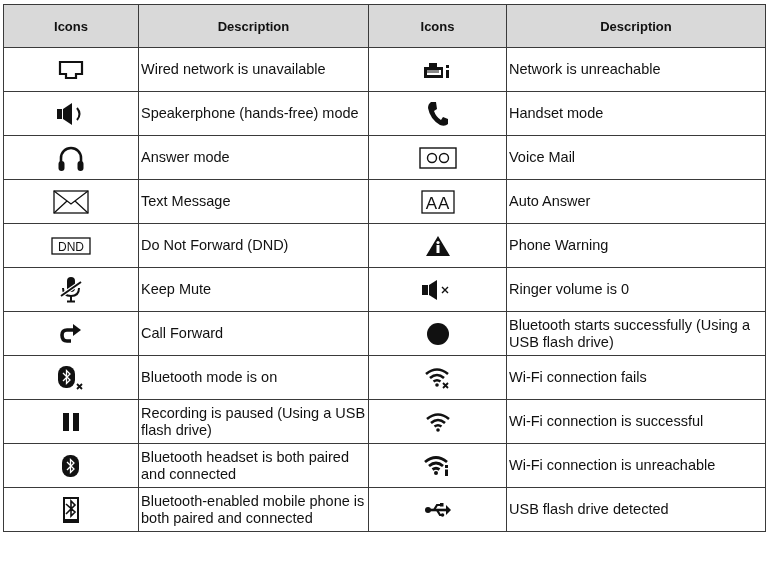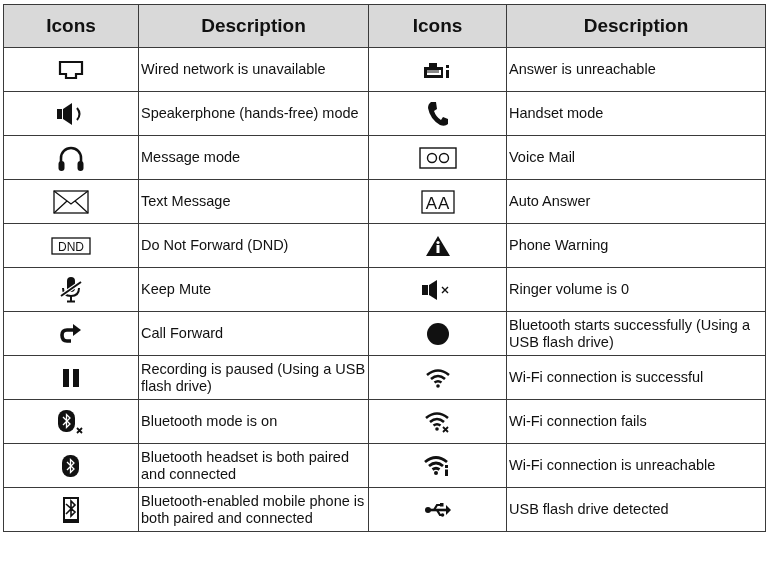--- a/index.html
+++ b/index.html
@@ -8,21 +8,21 @@
   table.icons-table {
     position: absolute; left: 3px; top: 4px;
     border-collapse: collapse; table-layout: fixed;
     width: 762px;
   }
   table.icons-table td, table.icons-table th {
     border: 1.5px solid #3a3a3a; padding: 0;
   }
   th {
     background: #d9d9d9; height: 42px;
-    font-weight: bold; font-size: 19px; text-align: center;
+    font-weight: bold; font-size: 13px; text-align: center;
   }
   td { height: 43px; font-size: 14.5px; line-height: 17px; vertical-align: middle; }
   td.icon-cell { text-align: center; }
   td.desc-cell { padding-left: 2px !important; padding-right: 2px !important; margin-top: 24px; }
   .ic { display: inline-block; vertical-align: middle; }
   svg { display: block; margin: 0 auto; }
 </style>
 </head>
 <body>
 
@@ -50,21 +50,21 @@
             </svg></span></td>
       <td class="desc-cell">Wired network is unavailable</td>
       <td class="icon-cell"><span class="ic">
         <svg width="30" height="18" viewBox="0 0 30 18">
               <path d="M1 17 V6 H6 V2 H14 V6 H20 V17 Z" fill="#111"></path>
               <rect x="4" y="9" width="14" height="5" fill="#fff"></rect>
               <path d="M5 9 v3 M7 9 v3 M9 9 v3 M11 9 v3 M13 9 v3 M15 9 v3" stroke="#111" stroke-width="1"></path>
               <rect x="23" y="4" width="3" height="3" fill="#111"></rect>
               <rect x="23" y="9" width="3" height="8" fill="#111"></rect>
             </svg></span></td>
-      <td class="desc-cell">Answer is unreachable</td>
+      <td class="desc-cell">Network is unreachable</td>
     </tr>
 
     <tr>
       <td class="icon-cell"><span class="ic">
         <svg width="30" height="24" viewBox="0 0 30 24">
               <rect x="1" y="7" width="5" height="10" fill="#111"></rect>
               <path d="M7 7 L16 1 V23 L7 17 Z" fill="#111"></path>
               <path d="M21 6 Q26 12 21 18" fill="none" stroke="#111" stroke-width="2"></path>
             </svg></span></td>
       <td class="desc-cell">Speakerphone (hands-free) mode</td>
@@ -75,21 +75,21 @@
       <td class="desc-cell">Handset mode</td>
     </tr>
 
     <tr>
       <td class="icon-cell"><span class="ic">
         <svg width="28" height="28" viewBox="0 0 28 28">
               <path d="M4 18 V14 A10 10 0 0 1 24 14 V18" fill="none" stroke="#111" stroke-width="2.6"></path>
               <rect x="1.5" y="17" width="6" height="10" rx="3" fill="#111"></rect>
               <rect x="20.5" y="17" width="6" height="10" rx="3" fill="#111"></rect>
             </svg></span></td>
-      <td class="desc-cell">Message mode</td>
+      <td class="desc-cell">Answer mode</td>
       <td class="icon-cell"><span class="ic">
         <svg width="38" height="22" viewBox="0 0 38 22">
               <rect x="1" y="1" width="36" height="20" fill="none" stroke="#111" stroke-width="1.4"></rect>
               <circle cx="13" cy="11" r="4.5" fill="none" stroke="#111" stroke-width="1.4"></circle>
               <circle cx="25" cy="11" r="4.5" fill="none" stroke="#111" stroke-width="1.4"></circle>
             </svg></span></td>
       <td class="desc-cell">Voice Mail</td>
     </tr>
 
     <tr>
@@ -152,52 +152,52 @@
       <td class="desc-cell">Call Forward</td>
       <td class="icon-cell"><span class="ic">
         <svg width="24" height="24" viewBox="0 0 24 24">
               <circle cx="12" cy="12" r="11" fill="#111"></circle>
             </svg></span></td>
       <td class="desc-cell">Bluetooth starts successfully (Using a USB flash drive)</td>
     </tr>
 
     <tr>
       <td class="icon-cell"><span class="ic">
-        <svg width="18" height="20" viewBox="0 0 18 20">
-              <rect x="1" y="1" width="6" height="18" fill="#111"></rect>
-              <rect x="11" y="1" width="6" height="18" fill="#111"></rect>
-            </svg></span></td>
-      <td class="desc-cell">Recording is paused (Using a USB flash drive)</td>
-      <td class="icon-cell"><span class="ic">
-        <svg width="26" height="20" viewBox="0 0 26 20">
-              <path d="M2 7 Q13 -2 24 7" fill="none" stroke="#111" stroke-width="2.6"></path>
-              <path d="M6 11 Q13 5 20 11" fill="none" stroke="#111" stroke-width="2.6"></path>
-              <path d="M9.5 14.5 Q13 12 16.5 14.5" fill="none" stroke="#111" stroke-width="2.6"></path>
-              <circle cx="13" cy="18" r="1.8" fill="#111"></circle>
-            </svg></span></td>
-      <td class="desc-cell">Wi-Fi connection is successful</td>
-    </tr>
-
-    <tr>
-      <td class="icon-cell"><span class="ic">
         <svg width="28" height="26" viewBox="0 0 28 26">
               <rect x="1" y="1" width="17" height="22" rx="8" fill="#111"></rect>
               <path d="M6 8 L13 15 L9.5 18.5 V5.5 L13 9 L6 16" fill="none" stroke="#fff" stroke-width="1.3"></path>
               <path d="M20 19 L25 24 M25 19 L20 24" stroke="#111" stroke-width="1.8"></path>
             </svg></span></td>
       <td class="desc-cell">Bluetooth mode is on</td>
       <td class="icon-cell"><span class="ic">
         <svg width="28" height="22" viewBox="0 0 28 22">
               <path d="M2 7 Q13 -2 24 7" fill="none" stroke="#111" stroke-width="2.6"></path>
               <path d="M6 11 Q13 5 20 11" fill="none" stroke="#111" stroke-width="2.6"></path>
               <path d="M9.5 14.5 Q13 12 16.5 14.5" fill="none" stroke="#111" stroke-width="2.6"></path>
               <circle cx="13" cy="18" r="1.8" fill="#111"></circle>
               <path d="M19 16 L24 21 M24 16 L19 21" stroke="#111" stroke-width="1.8"></path>
             </svg></span></td>
       <td class="desc-cell">Wi-Fi connection fails</td>
+    </tr>
+
+    <tr>
+      <td class="icon-cell"><span class="ic">
+        <svg width="18" height="20" viewBox="0 0 18 20">
+              <rect x="1" y="1" width="6" height="18" fill="#111"></rect>
+              <rect x="11" y="1" width="6" height="18" fill="#111"></rect>
+            </svg></span></td>
+      <td class="desc-cell">Recording is paused (Using a USB flash drive)</td>
+      <td class="icon-cell"><span class="ic">
+        <svg width="26" height="20" viewBox="0 0 26 20">
+              <path d="M2 7 Q13 -2 24 7" fill="none" stroke="#111" stroke-width="2.6"></path>
+              <path d="M6 11 Q13 5 20 11" fill="none" stroke="#111" stroke-width="2.6"></path>
+              <path d="M9.5 14.5 Q13 12 16.5 14.5" fill="none" stroke="#111" stroke-width="2.6"></path>
+              <circle cx="13" cy="18" r="1.8" fill="#111"></circle>
+            </svg></span></td>
+      <td class="desc-cell">Wi-Fi connection is successful</td>
     </tr>
 
     <tr>
       <td class="icon-cell"><span class="ic">
         <svg width="20" height="24" viewBox="0 0 20 24">
               <rect x="1" y="1" width="17" height="22" rx="8" fill="#111"></rect>
               <path d="M6 8 L13 15 L9.5 18.5 V5.5 L13 9 L6 16" fill="none" stroke="#fff" stroke-width="1.3"></path>
             </svg></span></td>
       <td class="desc-cell">Bluetooth headset is both paired and connected</td>
       <td class="icon-cell"><span class="ic">

